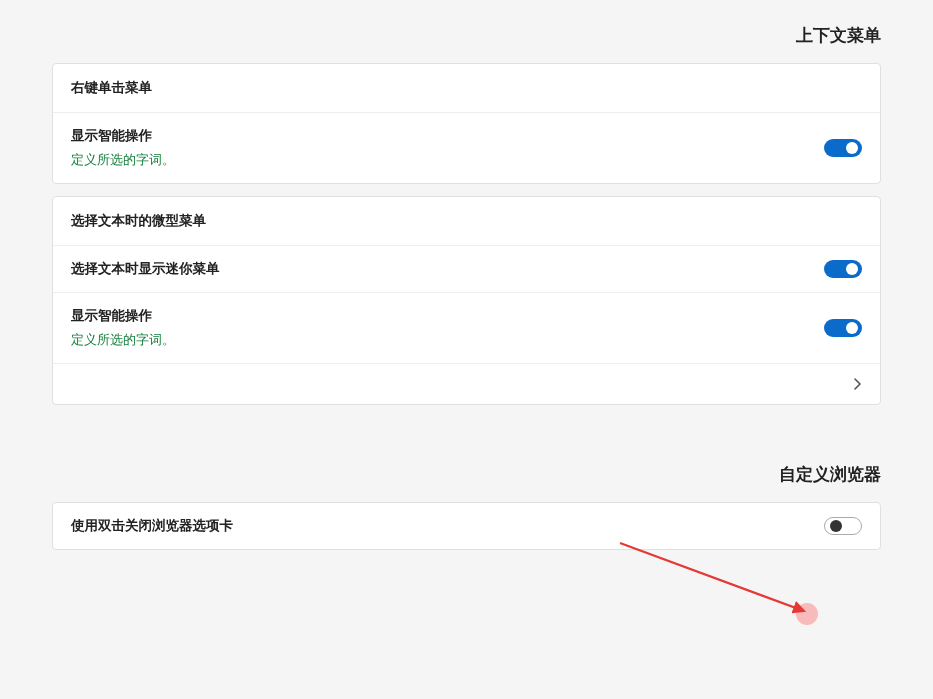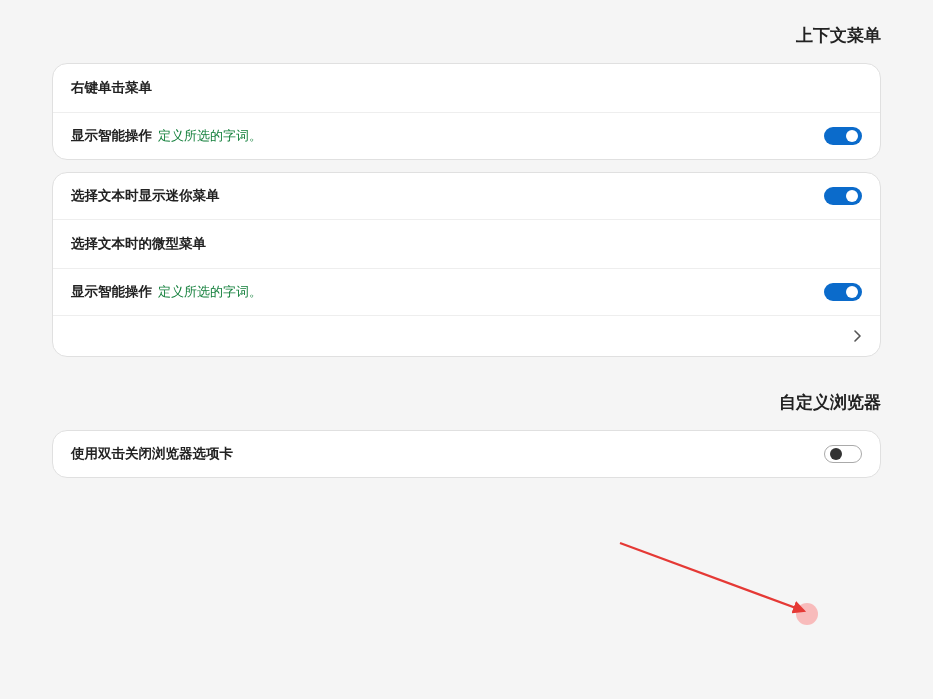--- a/index.html
+++ b/index.html
@@ -16,41 +16,42 @@
       padding: 24px 52px 0 52px;
     }
     .section-title {
       font-size: 17px;
       font-weight: 700;
       color: #222;
       margin-bottom: 16px;
       text-align: right;
     }
     .section-title.second {
-      margin-top: 34px;
+      margin-top: 58px;
     }
     .card {
       background: #fff;
       border: 1px solid #e0e0e0;
-      border-radius: 15px;
+      border-radius: 4px;
       margin-bottom: 12px;
     }
     .row {
       display: flex;
       align-items: center;
       justify-content: space-between;
       padding: 14px 18px;
       border-top: 1px solid #eee;
     }
     .row:first-child { border-top: none; }
     .row.header {
       padding: 15px 18px;
     }
     .row .texts {
       display: flex;
+      flex-direction: column;
       gap: 6px;
     }
     .title {
       font-size: 13.5px;
       font-weight: 700;
       color: #222;
     }
     .subtitle {
       font-size: 13px;
       font-weight: 400;
@@ -127,30 +128,30 @@
         <span class="title">显示智能操作</span>
         <span class="subtitle">定义所选的字词。</span>
       </div>
       <div class="toggle on">
         <div class="knob"></div>
       </div>
     </div>
   </div>
 
   <div class="card">
+    <div class="row header">
+      <span class="title">选择文本时的微型菜单</span>
+    </div>
     <div class="row">
       <div class="texts">
         <span class="title">选择文本时显示迷你菜单</span>
       </div>
       <div class="toggle on">
         <div class="knob"></div>
       </div>
-    </div>
-    <div class="row header">
-      <span class="title">选择文本时的微型菜单</span>
     </div>
     <div class="row">
       <div class="texts">
         <span class="title">显示智能操作</span>
         <span class="subtitle">定义所选的字词。</span>
       </div>
       <div class="toggle on">
         <div class="knob"></div>
       </div>
     </div>

